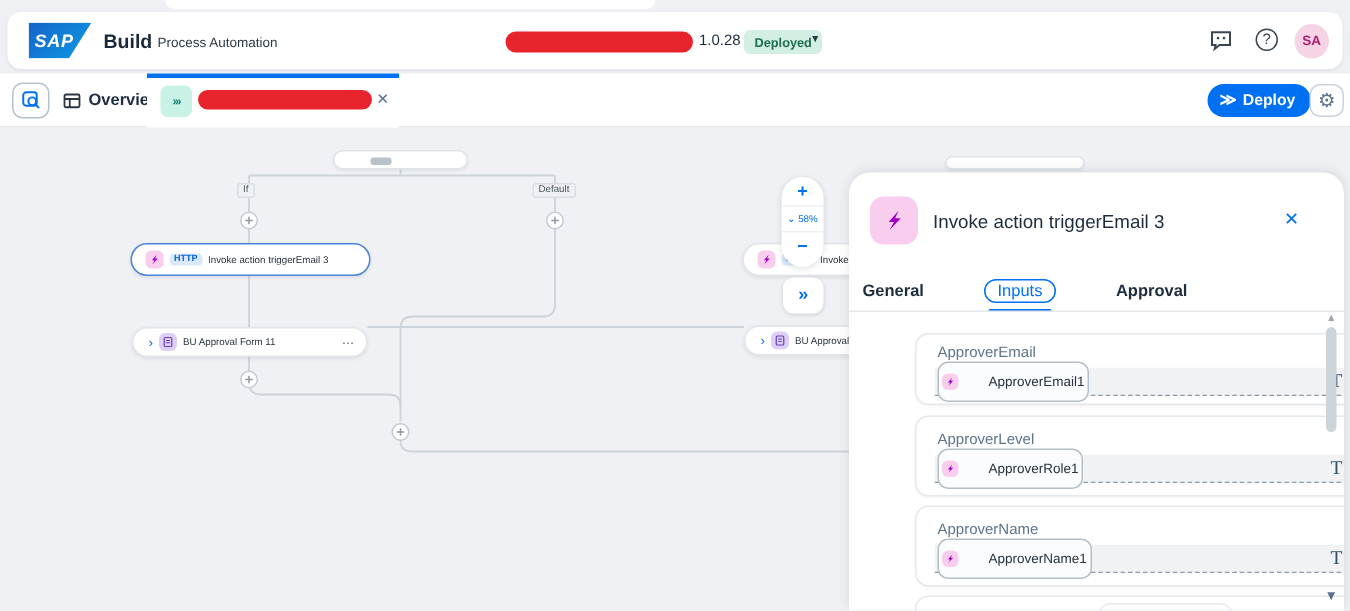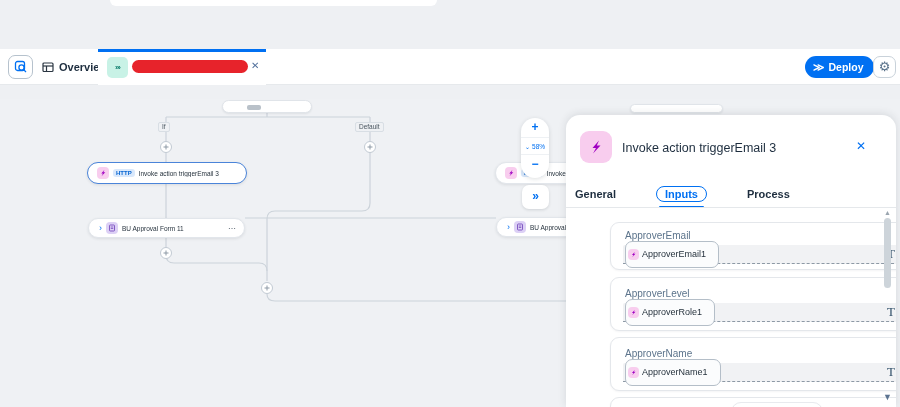--- a/index.html
+++ b/index.html
@@ -73,48 +73,66 @@
   .zoom-pill .zlevel { color:#0070f2; font-size:6.5px; height:18px; line-height:18px; border-top:1px solid #eef1f4; border-bottom:1px solid #eef1f4; width:100%; text-align:center; }
   .expand-btn { position:absolute; left:522px; top:86px; width:27px; height:24px; background:#fff; border-radius:7px; box-shadow:0 1px 3px rgba(30,40,50,.15); z-index:4; color:#0070f2; font-size:12px; font-weight:bold; text-align:center; line-height:23px; }
 
   
   .panel { position:absolute; left:566px; top:115px; width:330px; height:292px; background:#fff; border-radius:14px 14px 0 0; box-shadow:0 -1px 8px rgba(30,40,50,.12); z-index:10; overflow:hidden; }
   .panel-ico { position:absolute; left:14px; top:16px; width:32px; height:32px; border-radius:9px; background:#f8cdee; display:flex; align-items:center; justify-content:center; }
   .panel-title { position:absolute; left:56px; top:26px; font-size:12.5px; color:#1d2d3e; }
   .panel-close { position:absolute; right:30px; top:24px; font-size:12px; color:#0070f2; }
   .panel-tabs { position:absolute; left:5px; top:68px; display:flex; align-items:center; gap:36px; height:22px; }
   .ptab { font-size:11px; font-weight:bold; color:#1d2d3e; padding:2px 4px; position:relative; }
-  .ptab.active { color:#0070f2; font-weight:bold; border:1.5px solid #0070f2; border-radius:10px; padding:1px 8px; }
+  .ptab.active { color:#0070f2; font-weight:normal; border:1.5px solid #0070f2; border-radius:10px; padding:1px 8px; }
   .ptab.active::after { content:""; position:absolute; left:2px; right:2px; bottom:-7px; height:2.5px; background:#0070f2; border-radius:2px; }
   .panel-divider { position:absolute; left:0; top:92px; width:100%; height:1px; background:#e5e8eb; }
   .field-card { position:absolute; left:4px; width:306px; background:#fff; border:1px solid #e4e7eb; border-radius:9px; box-shadow:0 1px 2px rgba(30,40,50,.05);margin-left:40px; }
   .fc-1 { top:107px; height:48px; }
   .fc-2 { top:162px; height:54px; }
   .fc-3 { top:222px; height:54px; }
   .fc-4 { top:282px; height:30px; }
   .f-label { position:absolute; left:14px; top:7px; font-size:10px; color:#5b738b; }
   .f-input { position:absolute; left:12px; right:16px; top:22px; height:19px; background:#f1f2f4; border-bottom:1px dashed #8d99a5; border-radius:2px 2px 0 0; display:flex; align-items:center; padding:0 4px 0 2px; }
   .fc-2 .f-label, .fc-3 .f-label { top:10px; }
   .fc-2 .f-input, .fc-3 .f-input { top:25px; }
-  .chip { display:flex; align-items:center; gap:3px; background:#fbfcfd; border:1px solid #b4bec8; border-radius:7px; height:27px; padding:0 12px 0 2px; }
+  .chip { display:flex; align-items:center; gap:20px; background:#fbfcfd; border:1px solid #b4bec8; border-radius:7px; height:27px; padding:0 2px 0 2px; }
   .chip .mini-ico { width:11px; height:11px; }
   .chip .chip-txt { font-size:9px; color:#26323d; }
   .t-icon { margin-left:auto; font-family:"Liberation Serif", serif; font-size:13px; color:#32506a; }
   .bottom-pill { position:absolute; left:165px; top:287px; width:92px; height:20px; background:#fff; border:1px solid #e8eaee; border-radius:10px; box-shadow:0 1px 2px rgba(30,40,50,.06); }
   .pscroll-up { position:absolute; right:5px; top:94px; font-size:7px; color:#9aa5af; }
   .pscroll-thumb { position:absolute; right:5px; top:103px; width:7px; height:70px; background:#cdd4da; border-radius:4px; }
   .pscroll-down { position:absolute; right:4px; top:277px; font-size:9px; color:#5b7390; }
 </style>
 </head>
 <body>
 
 <div class="screen">
 
   <div class="top-strip"></div>
 
+  <header class="appbar">
+    <div class="sap-logo">SAP</div>
+    <div class="brand-build">Build</div>
+    <div class="brand-sub">Process Automation</div>
+    <div class="redact redact-1"></div>
+    <div class="hdr-version">1.0.28</div>
+    <div class="badge-deployed">Deployed</div>
+    <div class="hdr-caret">▼</div>
+    <div class="hdr-icon icon-feedback">
+      <svg width="18" height="18" viewBox="0 0 18 18">
+          <path d="M3 3.5h12v8.5h-7l-3.2 2.6.6-2.6H3z" fill="none" stroke="#3a4552" stroke-width="1.3"></path>
+          <circle cx="7" cy="7.4" r="0.9" fill="#3a4552"></circle>
+          <circle cx="11" cy="7.4" r="0.9" fill="#3a4552"></circle>
+        </svg>
+    </div>
+    <div class="hdr-icon icon-help">?</div>
+    <div class="avatar">SA</div>
+  </header>
 
   <nav class="tabbar">
     <div class="explore-btn">
       <svg width="14" height="14" viewBox="0 0 14 14">
           <rect x="1.5" y="1.5" width="9" height="9" rx="2" fill="none" stroke="#0070f2" stroke-width="1.3"></rect>
           <circle cx="7.5" cy="7.5" r="2.6" fill="none" stroke="#0070f2" stroke-width="1.3"></circle>
           <line x1="9.4" y1="9.4" x2="12" y2="12" stroke="#0070f2" stroke-width="1.3"></line>
         </svg>
     </div>
     <div class="tab-overview">
@@ -230,21 +248,21 @@
       <svg width="16" height="16" viewBox="0 0 16 16">
           <path d="M11 1.5 L4.5 9 H8 L5 14.5 L12.5 6.5 H8.8 Z" fill="#a100c2"></path>
         </svg>
     </div>
     <div class="panel-title">Invoke action triggerEmail 3</div>
     <div class="panel-close">✕</div>
 
     <div class="panel-tabs">
       <div class="ptab">General</div>
       <div class="ptab active">Inputs</div>
-      <div class="ptab">Process</div>
+      <div class="ptab">Approval</div>
     </div>
     <div class="panel-divider"></div>
 
     <div class="field-card fc-1">
       <div class="f-label">ApproverEmail</div>
       <div class="f-input">
         <span class="chip">
           <span class="mini-ico pink">
             <svg width="7" height="7" viewBox="0 0 16 16">
                 <path d="M11 1.5 L4.5 9 H8 L5 14.5 L12.5 6.5 H8.8 Z" fill="#a100c2"></path>

